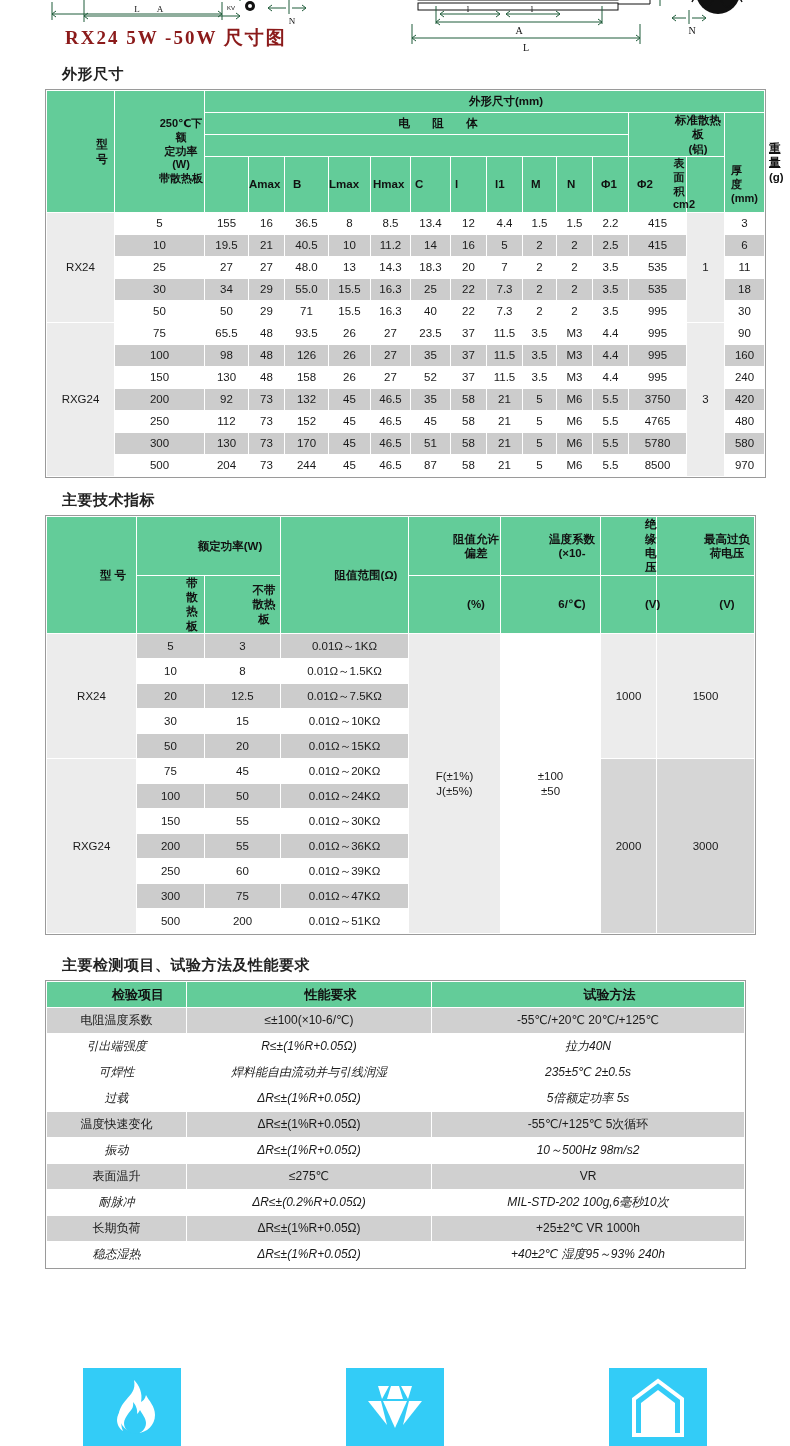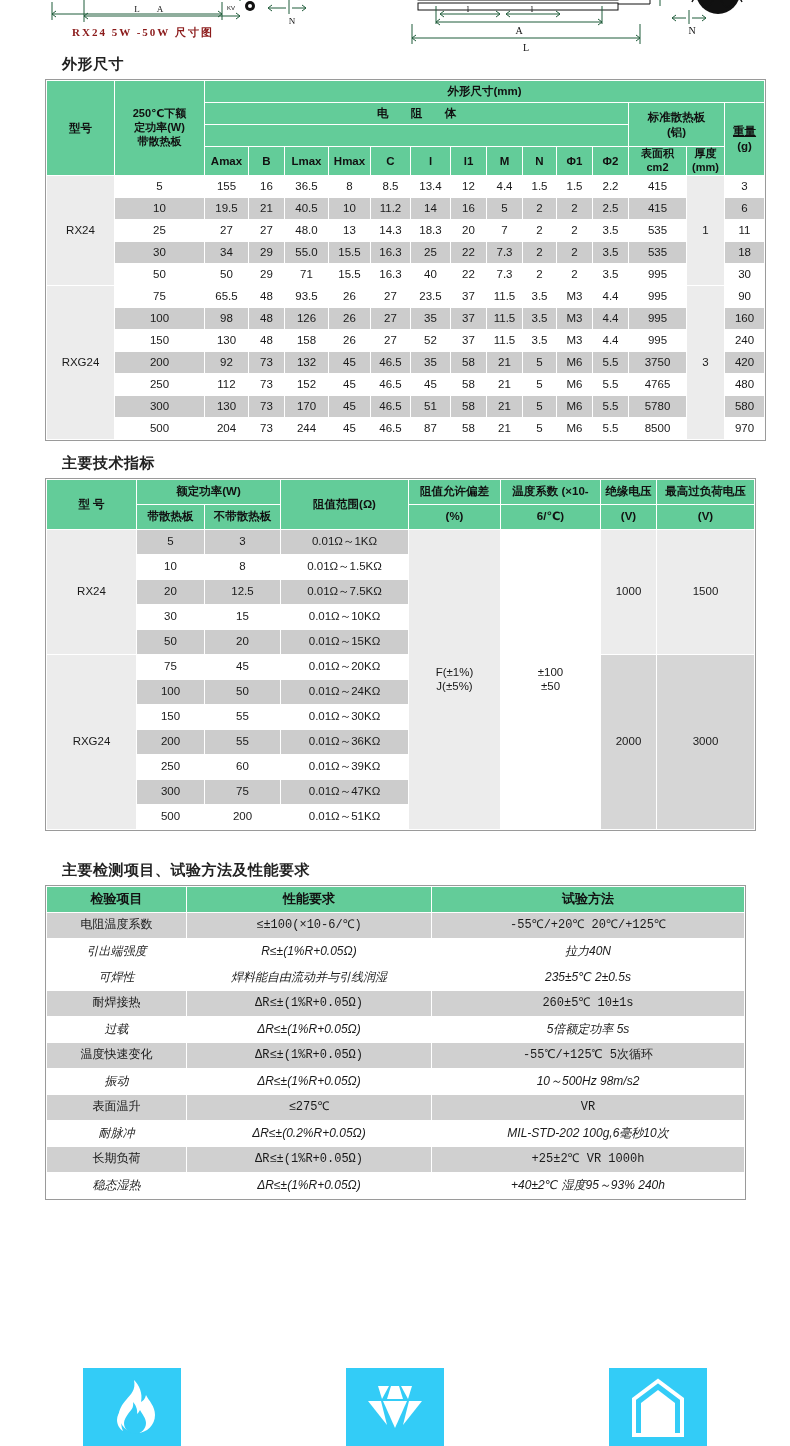--- a/index.html
+++ b/index.html
@@ -19,38 +19,38 @@
   .drawing-strip {
     position: relative;
     width: 790px;
     height: 55px;
     overflow: hidden;
     background: #ffffff;
   }
   .drawing-strip svg { position: absolute; left: 0; top: 0; }
   .draw-caption {
     position: absolute;
-    left: 72px; top: 25px;
+    left: 65px; top: 25px;
     font-family: "Liberation Serif", "DejaVu Serif", serif;
-    font-size: 11px;
+    font-size: 19px;
     font-weight: bold;
     color: #8b1a1a;
     letter-spacing: 2px;
     white-space: nowrap;
   }
 
   
   .section-title {
     font-size: 15px;
     font-weight: bold;
     color: #222;
     margin: 0 0 6px 62px;
     letter-spacing: .5px;
   }
-  .block { }
+  .block { margin-top: 10px; }
 
   
   table.spec {
     border-collapse: collapse;
     table-layout: fixed;
     font-size: 11.5px;
     color: #1a1a1a;
     margin-left: 46px;
   }
   table.spec td, table.spec th {
@@ -59,20 +59,21 @@
     vertical-align: middle;
     padding: 0 1px;
     font-weight: normal;
     line-height: 1.25;
   }
   table.spec th {
     background: #63cc99;
     color: #111;
     font-weight: bold;
     font-size: 11.5px;
+    padding-left: 44px;
   }
   table.spec th.small { font-size: 11px; }
   .row-white td { background: #ffffff; }
   .row-gray  td { background: #cccccc; }
   td.rowhdr  { background: #ececec !important; }
   td.lightband { background: #ececec !important; }
   td.grayband  { background: #d6d6d6 !important; }
 
   
   .tbl-wrap { position: relative; }
@@ -86,21 +87,21 @@
   #t2 { width: 708px; }
   #t2 td, #t2 th { height: 25px; }
   #t2 td.val { background: #ffffff; }
   #t2 tr.g td.val { background: #cccccc; }
 
   
   #t3 { width: 698px; font-size: 12px; }
   #t3 td, #t3 th { height: 26px; }
   #t3 th { font-size: 13px; }
   #t3 tr.rw td { background: #ffffff; font-style: italic; }
-  #t3 tr.rg td { background: #d0d0d0; font-family: Liberation Mono, monospace; }
+  #t3 tr.rg td { background: #d0d0d0; }
 
   
   .icon-band {
     position: absolute;
     left: 0; bottom: 0;
     width: 790px; height: 126px;
     display: flex;
     justify-content: space-around;
     align-items: flex-end;
     background: #ffffff;
@@ -589,21 +590,21 @@
           <tr>
             <td class="val">500</td>
             <td class="val">200</td>
             <td class="val">0.01Ω～51KΩ</td>
           </tr>
         </tbody>
     </table>
   </div>
 </div>
 
-<div class="block" style="margin-top:31px">
+<div class="block" style="margin-top:22px">
   <div class="section-title">主要检测项目、试验方法及性能要求</div>
   <div class="tbl-wrap">
     <table class="spec" id="t3">
       <colgroup>
           <col style="width:140px">
           <col style="width:245px">
           <col style="width:313px">
         </colgroup>
       <thead>
         <tr>
@@ -620,25 +621,20 @@
           </tr>
           <tr class="rw">
             <td>引出端强度</td>
             <td>R≤±(1%R+0.05Ω)</td>
             <td>拉力40N</td>
           </tr>
           <tr class="rw">
             <td>可焊性</td>
             <td>焊料能自由流动并与引线润湿</td>
             <td>235±5℃     2±0.5s</td>
-          </tr>
-          <tr class="rg">
-            <td>耐焊接热</td>
-            <td>ΔR≤±(1%R+0.05Ω)</td>
-            <td>260±5℃     10±1s</td>
           </tr>
           <tr class="rw">
             <td>过载</td>
             <td>ΔR≤±(1%R+0.05Ω)</td>
             <td>5倍额定功率 5s</td>
           </tr>
           <tr class="rg">
             <td>温度快速变化</td>
             <td>ΔR≤±(1%R+0.05Ω)</td>
             <td>-55℃/+125℃ 5次循环</td>

